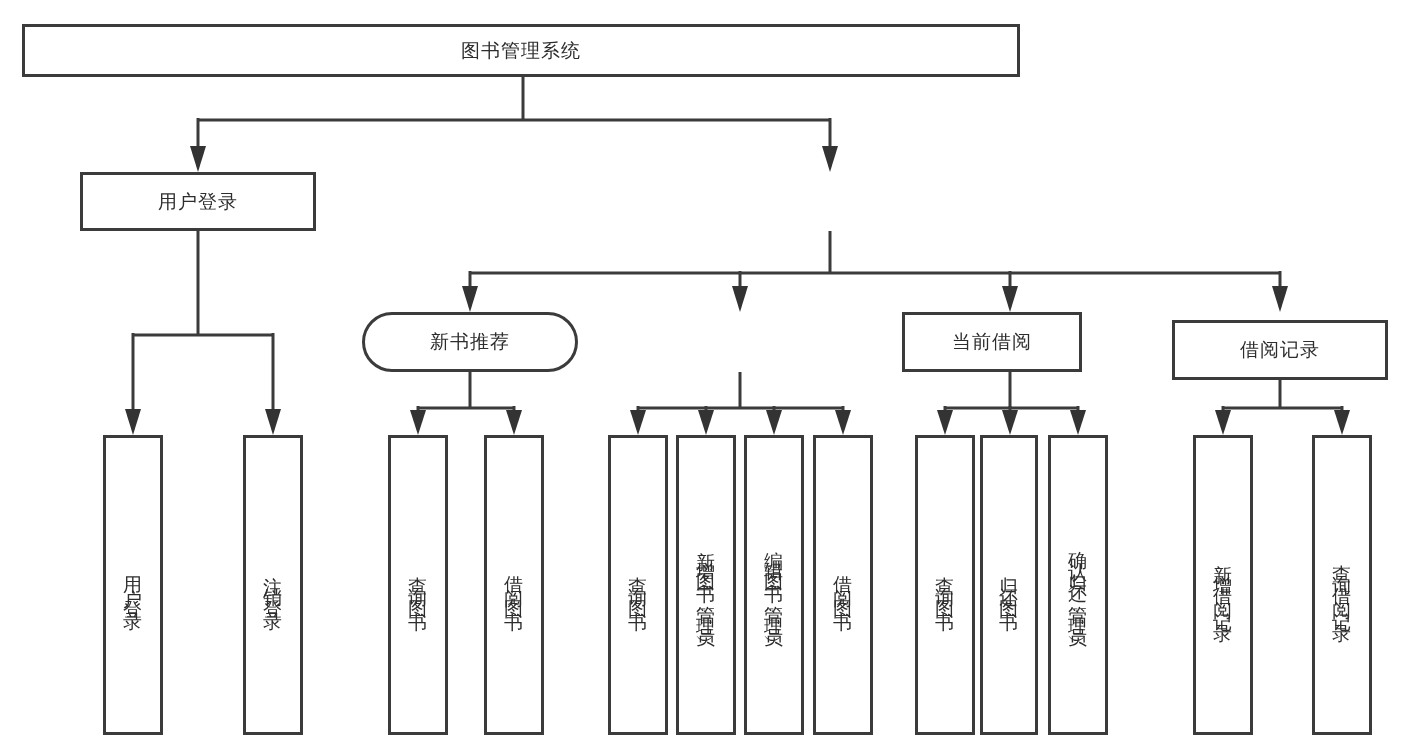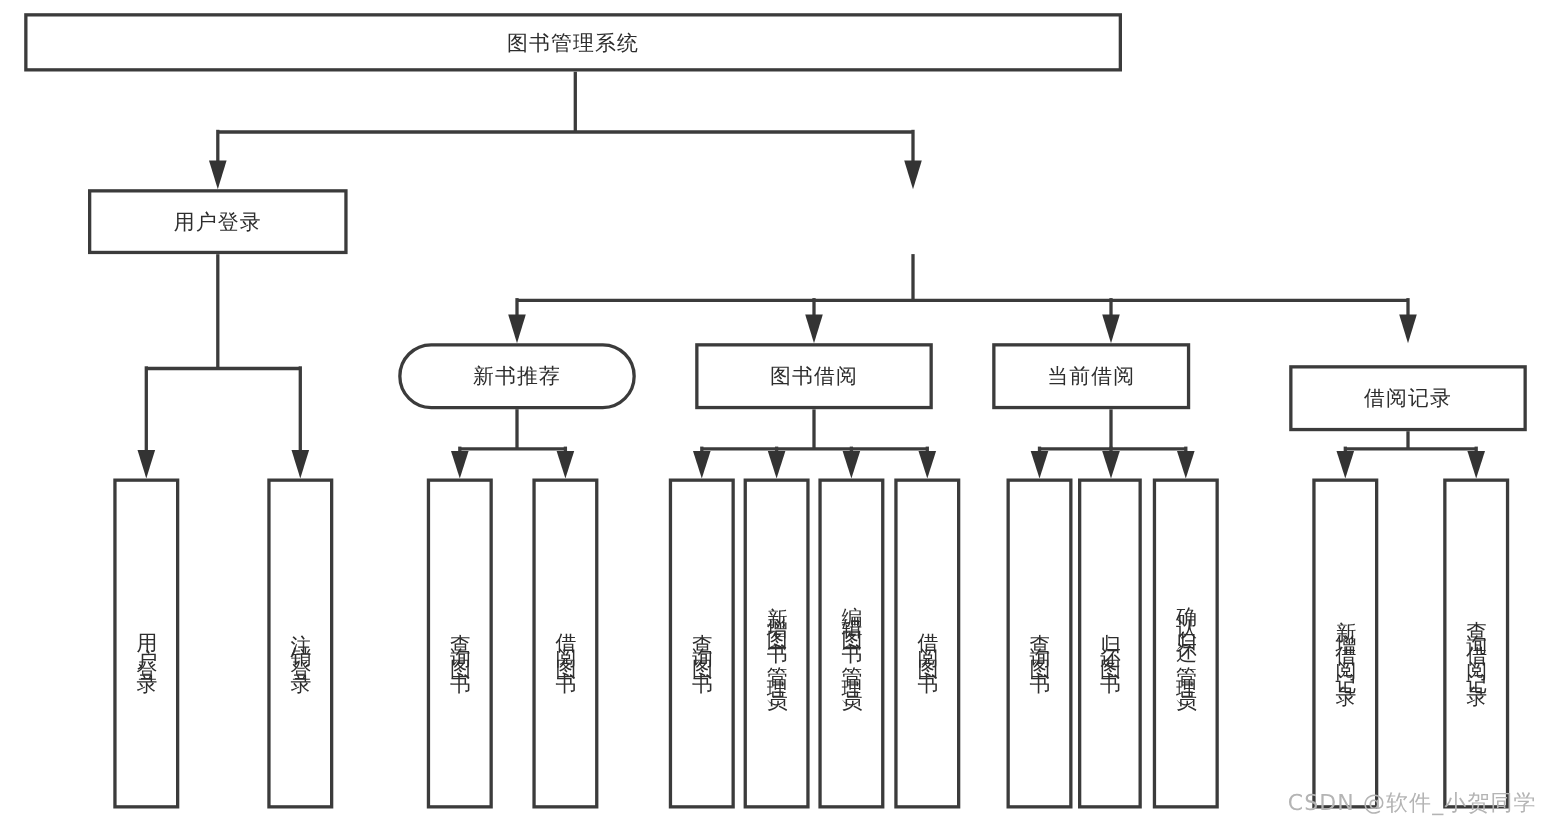--- a/index.html
+++ b/index.html
@@ -134,38 +134,35 @@
       <polygon points="766,410 782,410 774,435"></polygon>
       <polygon points="835,410 851,410 843,435"></polygon>
       <polygon points="937,410 953,410 945,435"></polygon>
       <polygon points="1002,410 1018,410 1010,435"></polygon>
       <polygon points="1070,410 1086,410 1078,435"></polygon>
       <polygon points="1215,410 1231,410 1223,435"></polygon>
       <polygon points="1334,410 1350,410 1342,435"></polygon>
     </g>
   </svg>
 
-  <div class="hbox" style="left:22px; top:12px; width:998px; height:53px;">
+  <div class="hbox" style="left:22px; top:24px; width:998px; height:53px;">
     <span>图书管理系统</span>
   </div>
 
   <div class="hbox" style="left:80px; top:172px; width:236px; height:59px;">
     <span>用户登录</span>
   </div>
 
   <div class="hbox" style="left:362px; top:312px; width:216px; height:60px;border-radius:30px;">
     <span>新书推荐</span>
   </div>
-  <div class="hbox" style="left:632px; top:312px; width:216px; height:60px;">
-    <span>图书借阅</span>
-  </div>
   <div class="hbox" style="left:902px; top:312px; width:180px; height:60px;">
     <span>当前借阅</span>
   </div>
-  <div class="hbox" style="left:1172px; top:332px; width:216px; height:60px;">
+  <div class="hbox" style="left:1172px; top:320px; width:216px; height:60px;">
     <span>借阅记录</span>
   </div>
 
   <div class="leaf" style="left:103px;">
     <span class="vtext">用户登录</span>
   </div>
   <div class="leaf" style="left:243px;">
     <span class="vtext">注销登录</span>
   </div>
 
@@ -199,15 +196,14 @@
     <span class="vtext">确认归还（管理员）</span>
   </div>
 
   <div class="leaf" style="left:1193px;">
     <span class="vtext">新增借阅记录</span>
   </div>
   <div class="leaf" style="left:1312px;">
     <span class="vtext">查询借阅记录</span>
   </div>
 
-  <div id="watermark">CSDN @软件_小贺同学</div>
 
 </div>
 
 </body></html>

